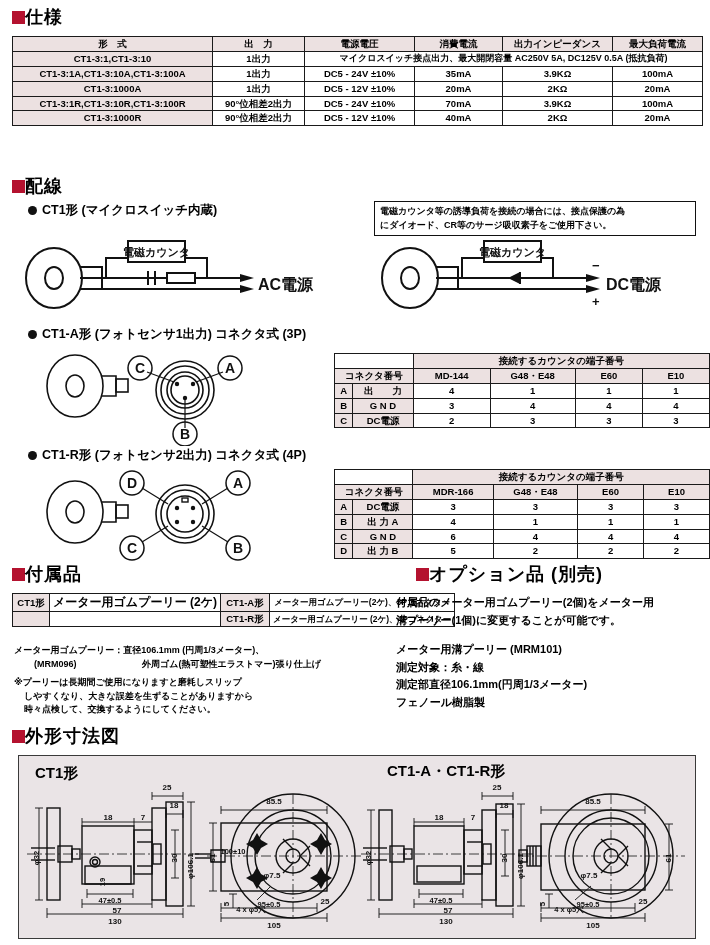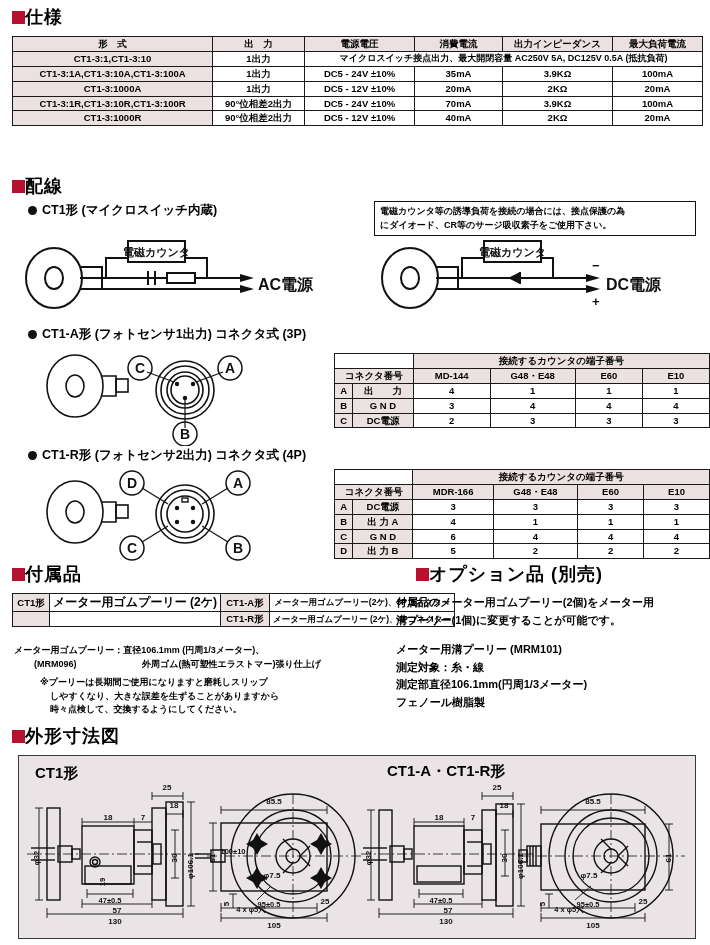--- a/index.html
+++ b/index.html
@@ -407,21 +407,21 @@
     </tbody>
       </table>
   </div>
 
   <div class="abs" style="left:14px;top:644px;width:370px;">
     <div style="position:relative;height:28px;">
       <span class="p-sm abs" style="left:0;top:0;">メーター用ゴムプーリー：直径106.1mm (円周1/3メーター)、</span>
       <span class="p-sm abs" style="left:20px;top:14px;">(MRM096)</span>
       <span class="p-sm abs" style="left:128px;top:14px;">外周ゴム(熱可塑性エラストマー)張り仕上げ</span>
     </div>
-    <div class="p-sm" style="margin-left:26px;margin-top:4px;">
+    <div class="p-sm" style="margin-top:4px;">
       <div>※プーリーは長期間ご使用になりますと磨耗しスリップ</div>
       <div style="margin-left:10px;">しやすくなり、大きな誤差を生ずることがありますから</div>
       <div style="margin-left:10px;">時々点検して、交換するようにしてください。</div>
     </div>
   </div>
 
   <div class="abs sec-head" style="left:392px;top:565px;padding-left:24px;">
     <span class="sec-sq"></span>
     <span class="sec-title">オプション品 (別売)</span>
   </div>

